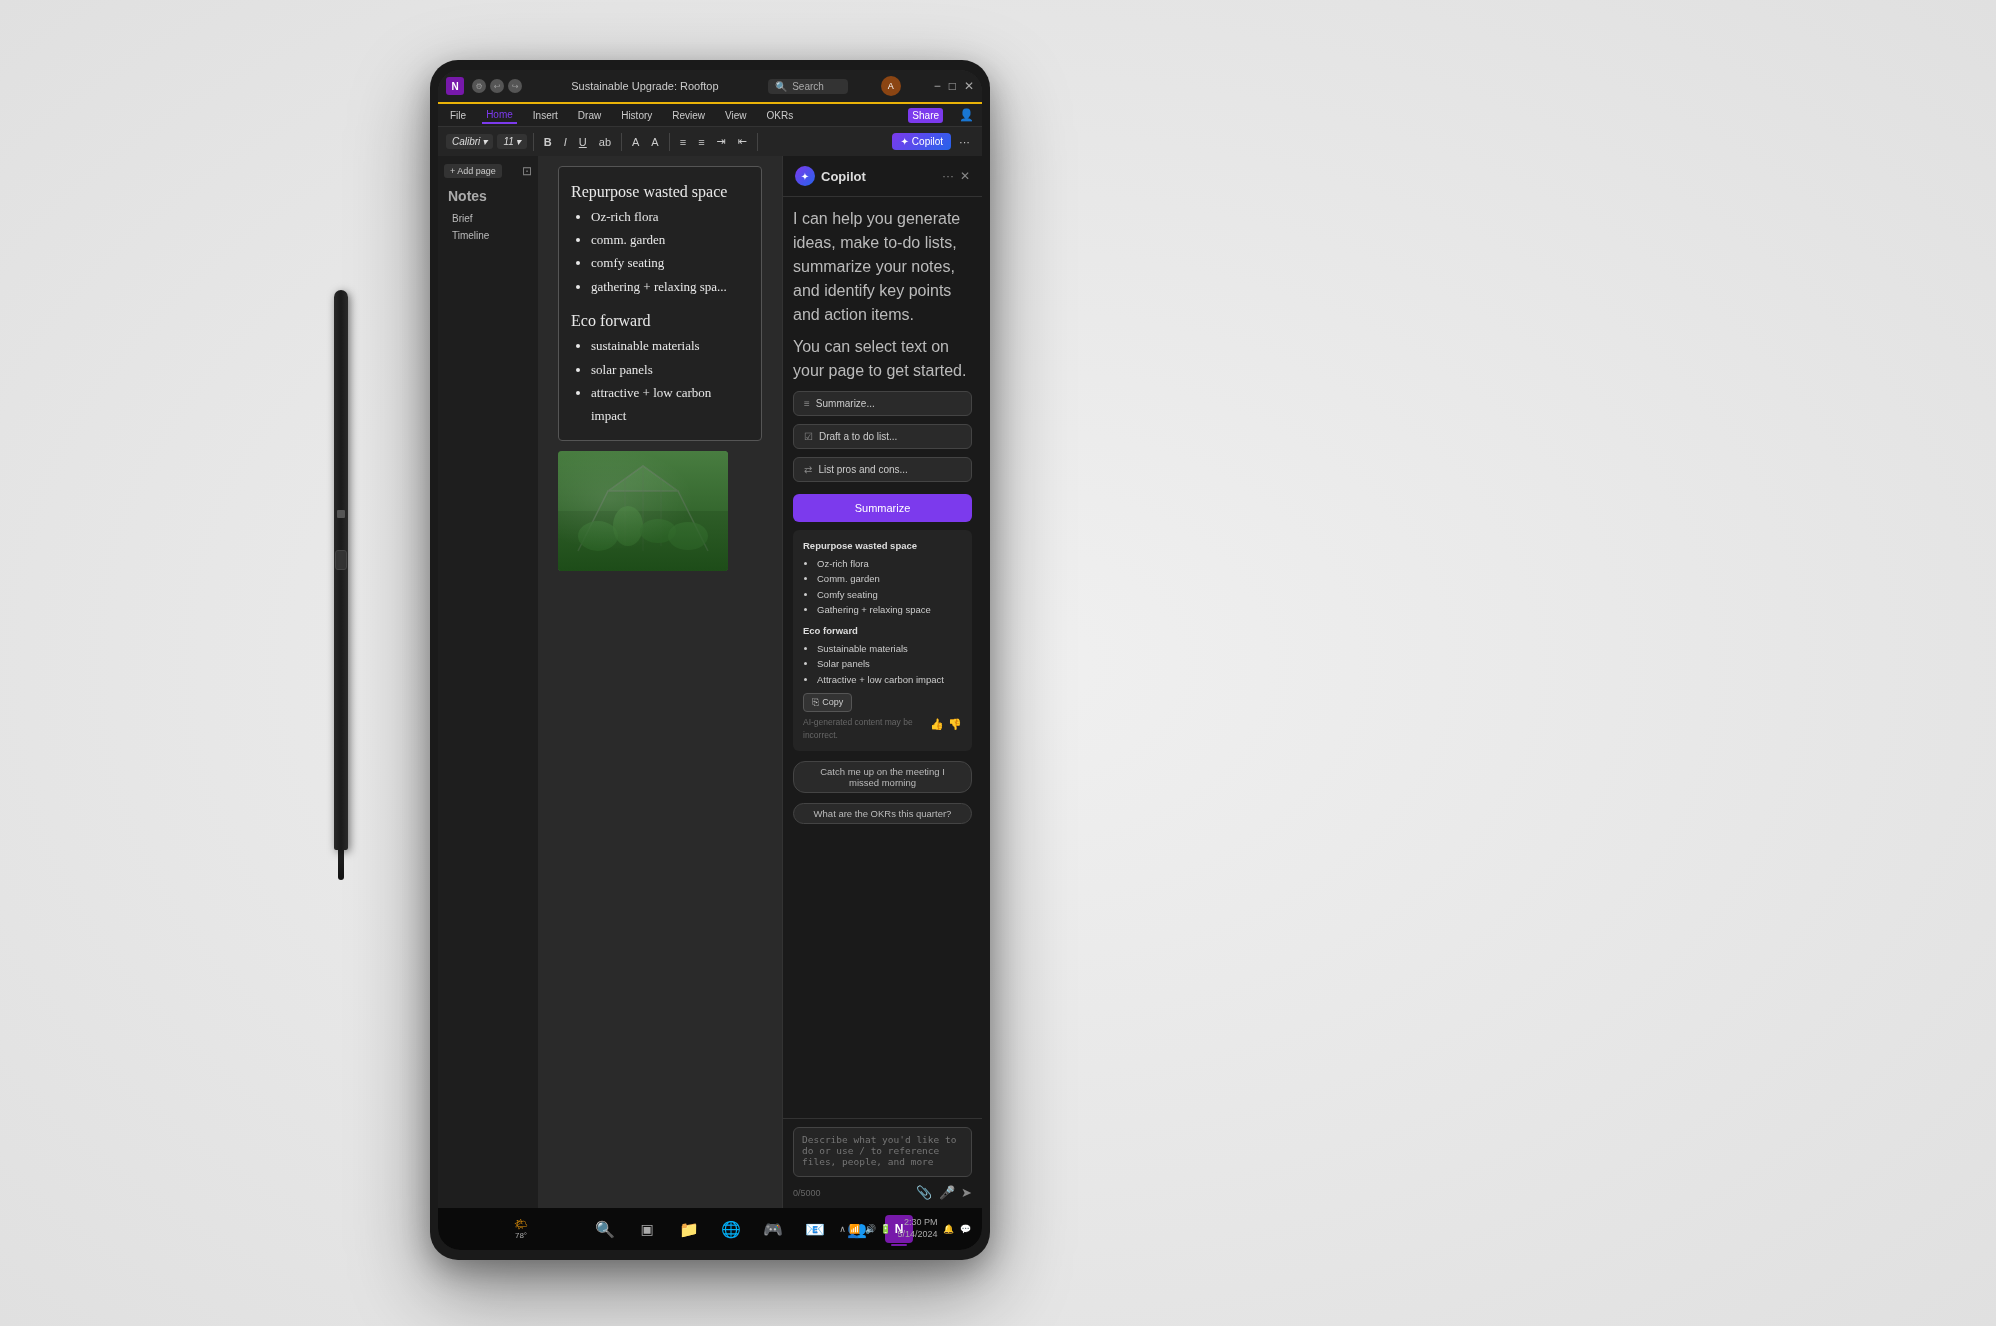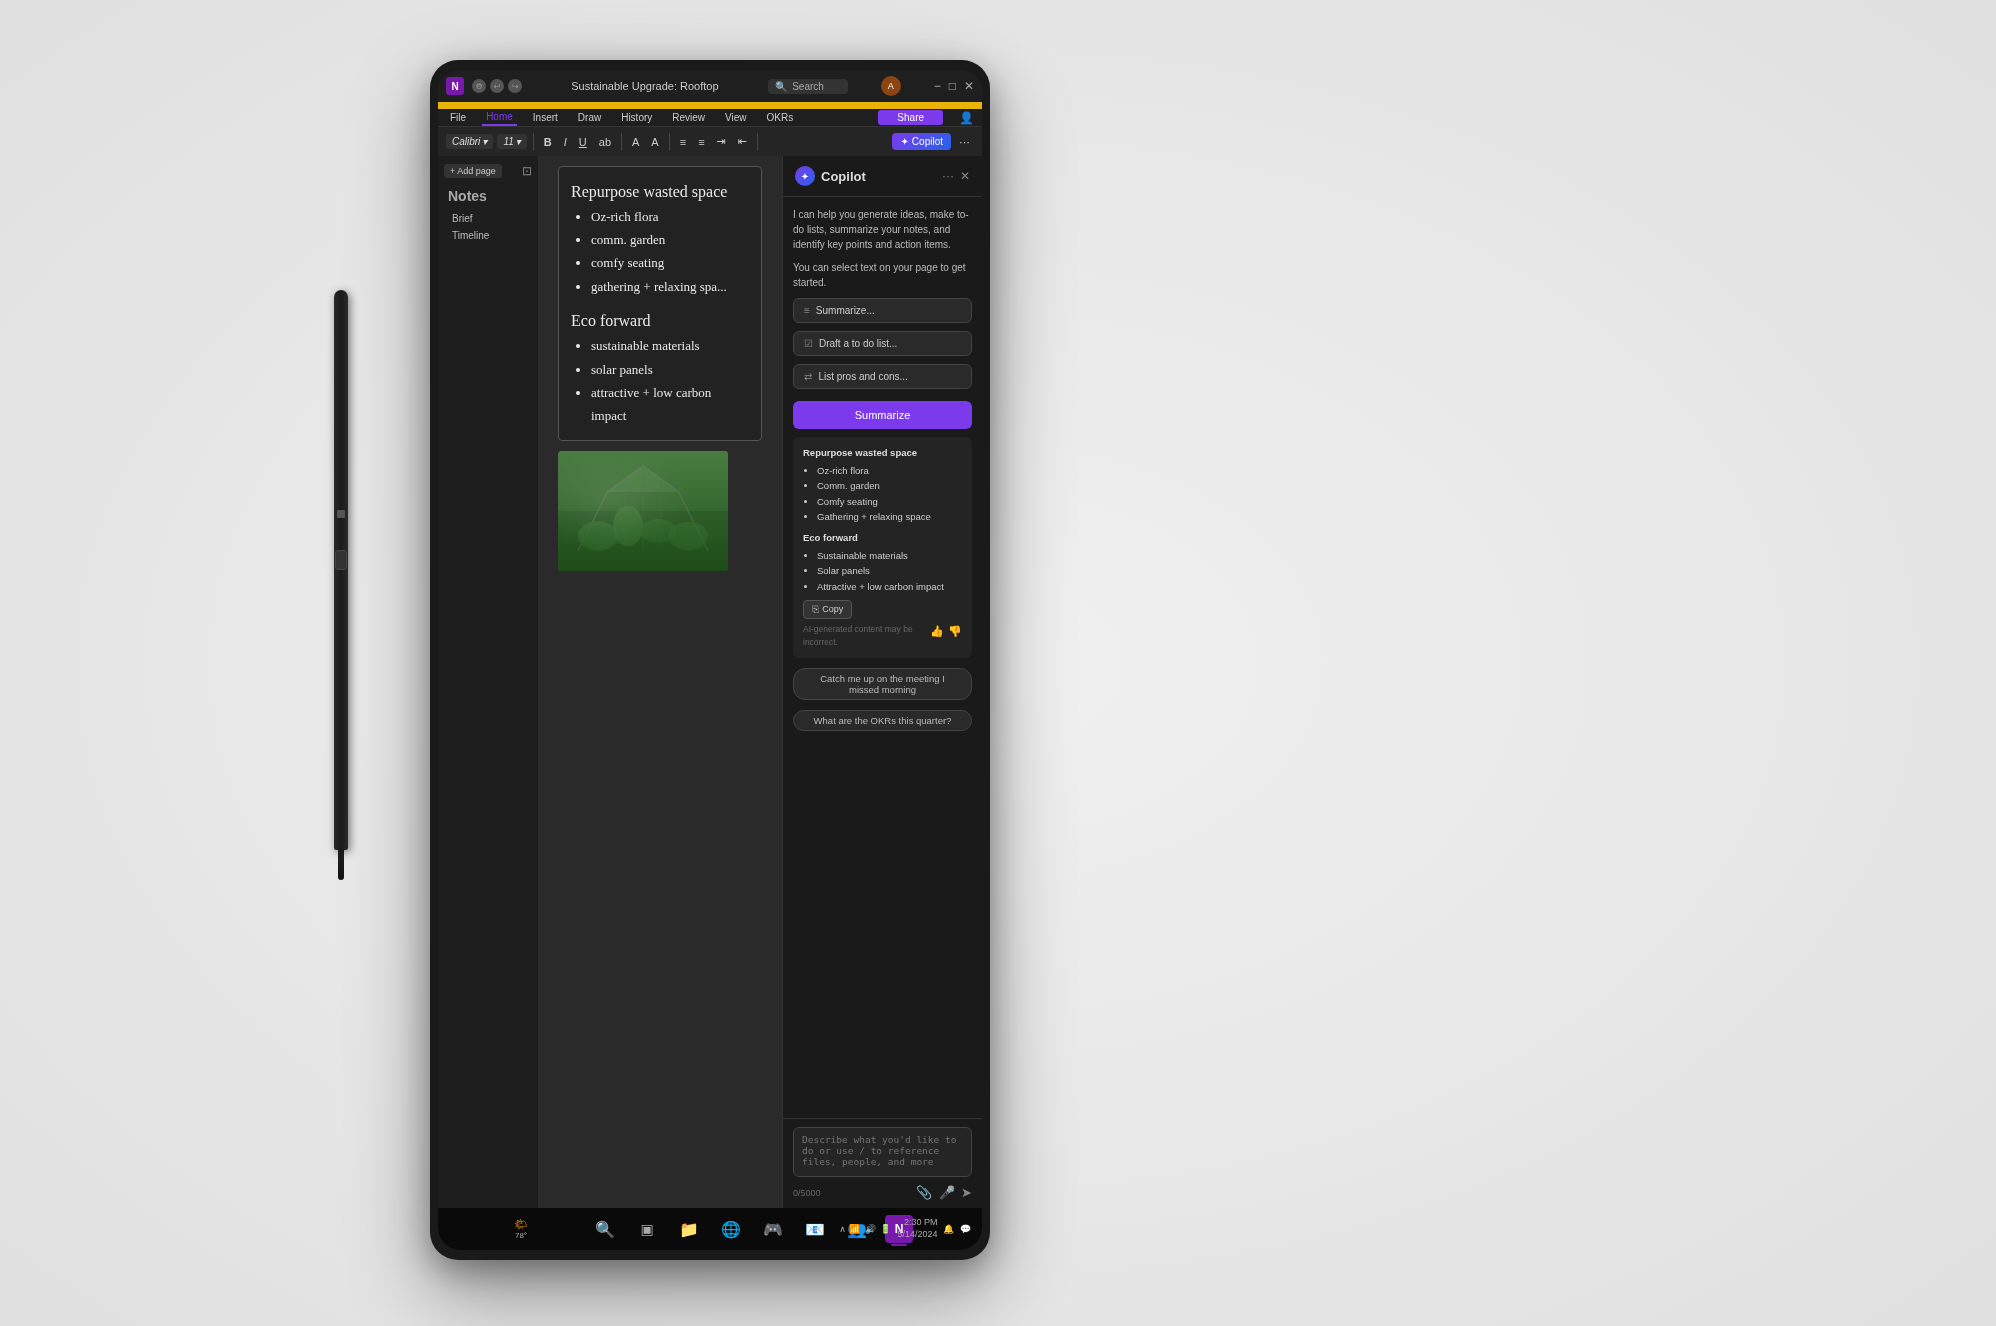--- a/index.html
+++ b/index.html
@@ -145,40 +145,40 @@
 
     
     .menu-bar {
       background: #1f1f1f;
       display: flex;
       align-items: center;
       padding: 0 8px;
       height: 24px;
       flex-shrink: 0;
       gap: 12px;
-      border-top: 7px solid #eab308;
+      border-top: 2px solid #eab308;
     }
 
     .menu-item {
       color: #ccc;
       font-size: 10px;
       cursor: pointer;
       padding: 2px 4px;
     }
 
     .menu-item.active {
       color: #7c3aed;
       border-bottom: 2px solid #7c3aed;
     }
 
     .menu-share {
       margin-left: auto;
       background: #7c3aed;
       color: white;
-      padding: 2px 19px;
+      padding: 2px 4px;
       border-radius: 3px;
       font-size: 10px;
     }
 
     
     .toolbar {
       background: #252525;
       display: flex;
       align-items: center;
       padding: 0 8px;
@@ -406,21 +406,21 @@
       flex: 1;
       overflow-y: auto;
       padding: 10px;
       display: flex;
       flex-direction: column;
       gap: 8px;
     }
 
     .copilot-intro {
       color: #bbb;
-      font-size: 10px;
+      font-size: 16px;
       line-height: 1.5;
     }
 
     .copilot-action-btn {
       background: #2a2a2a;
       border: 1px solid #444;
       border-radius: 6px;
       padding: 6px 10px;
       color: #ccc;
       font-size: 10px;

